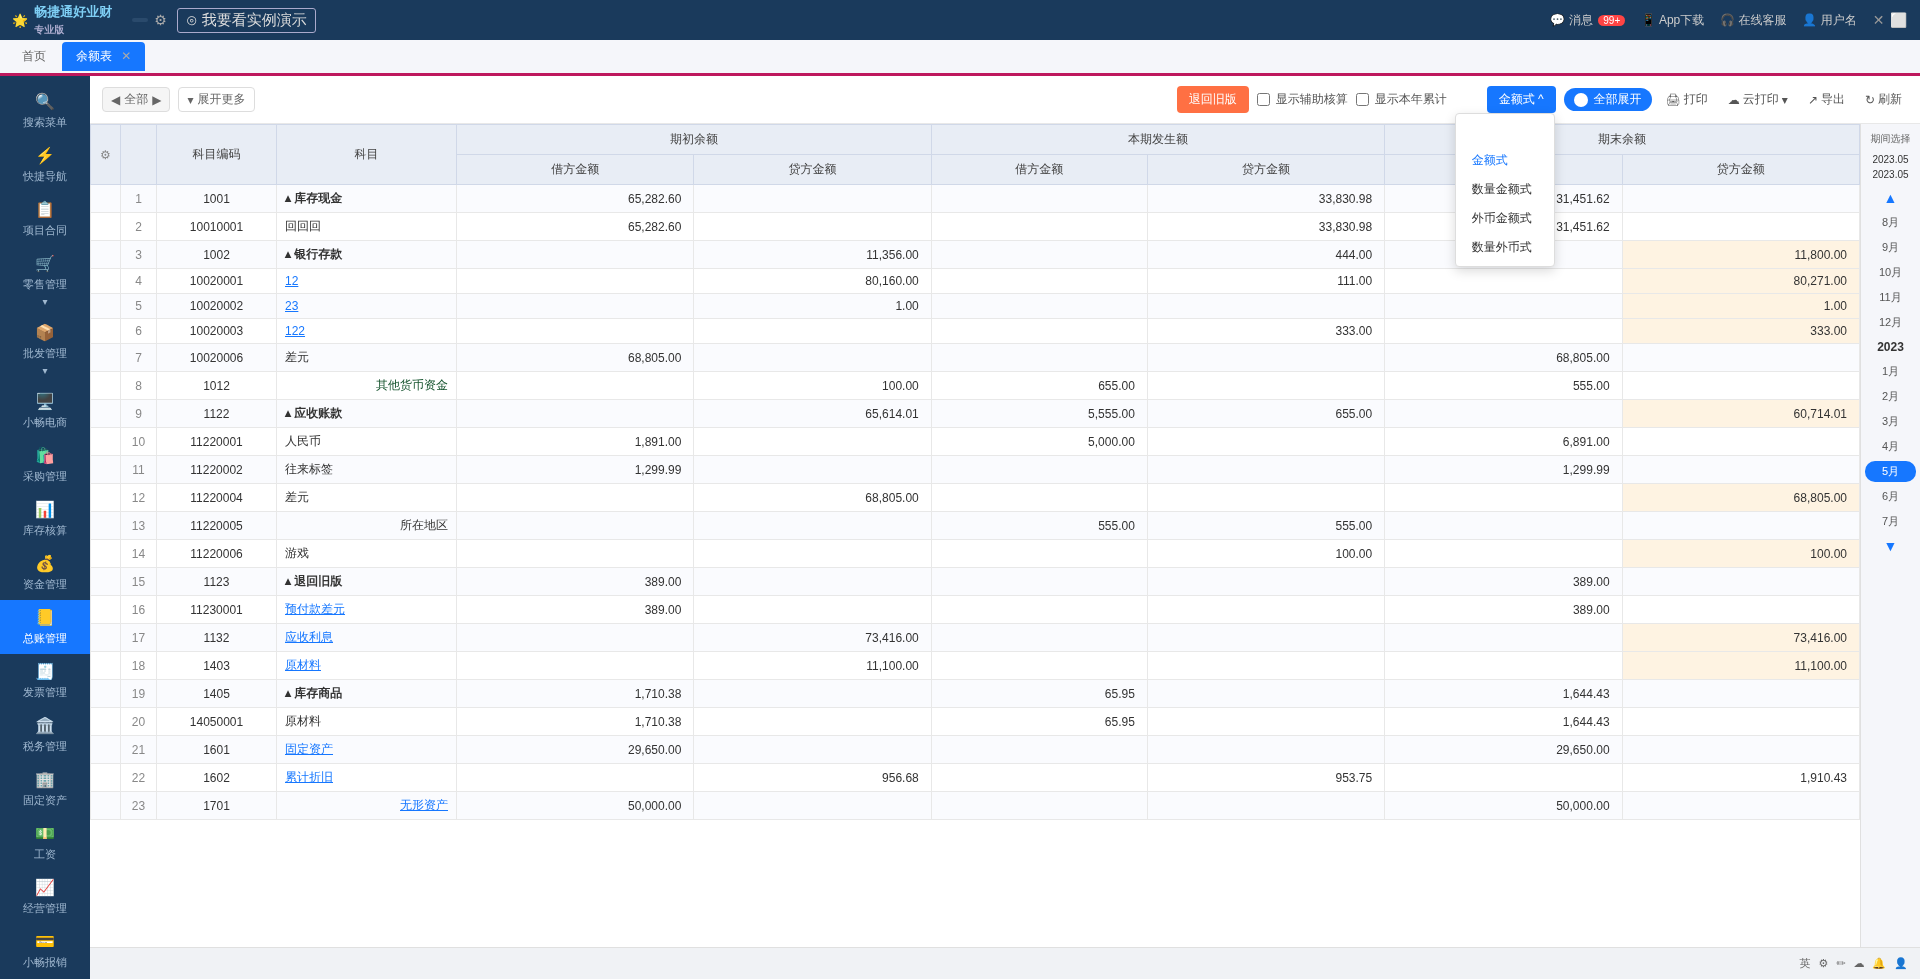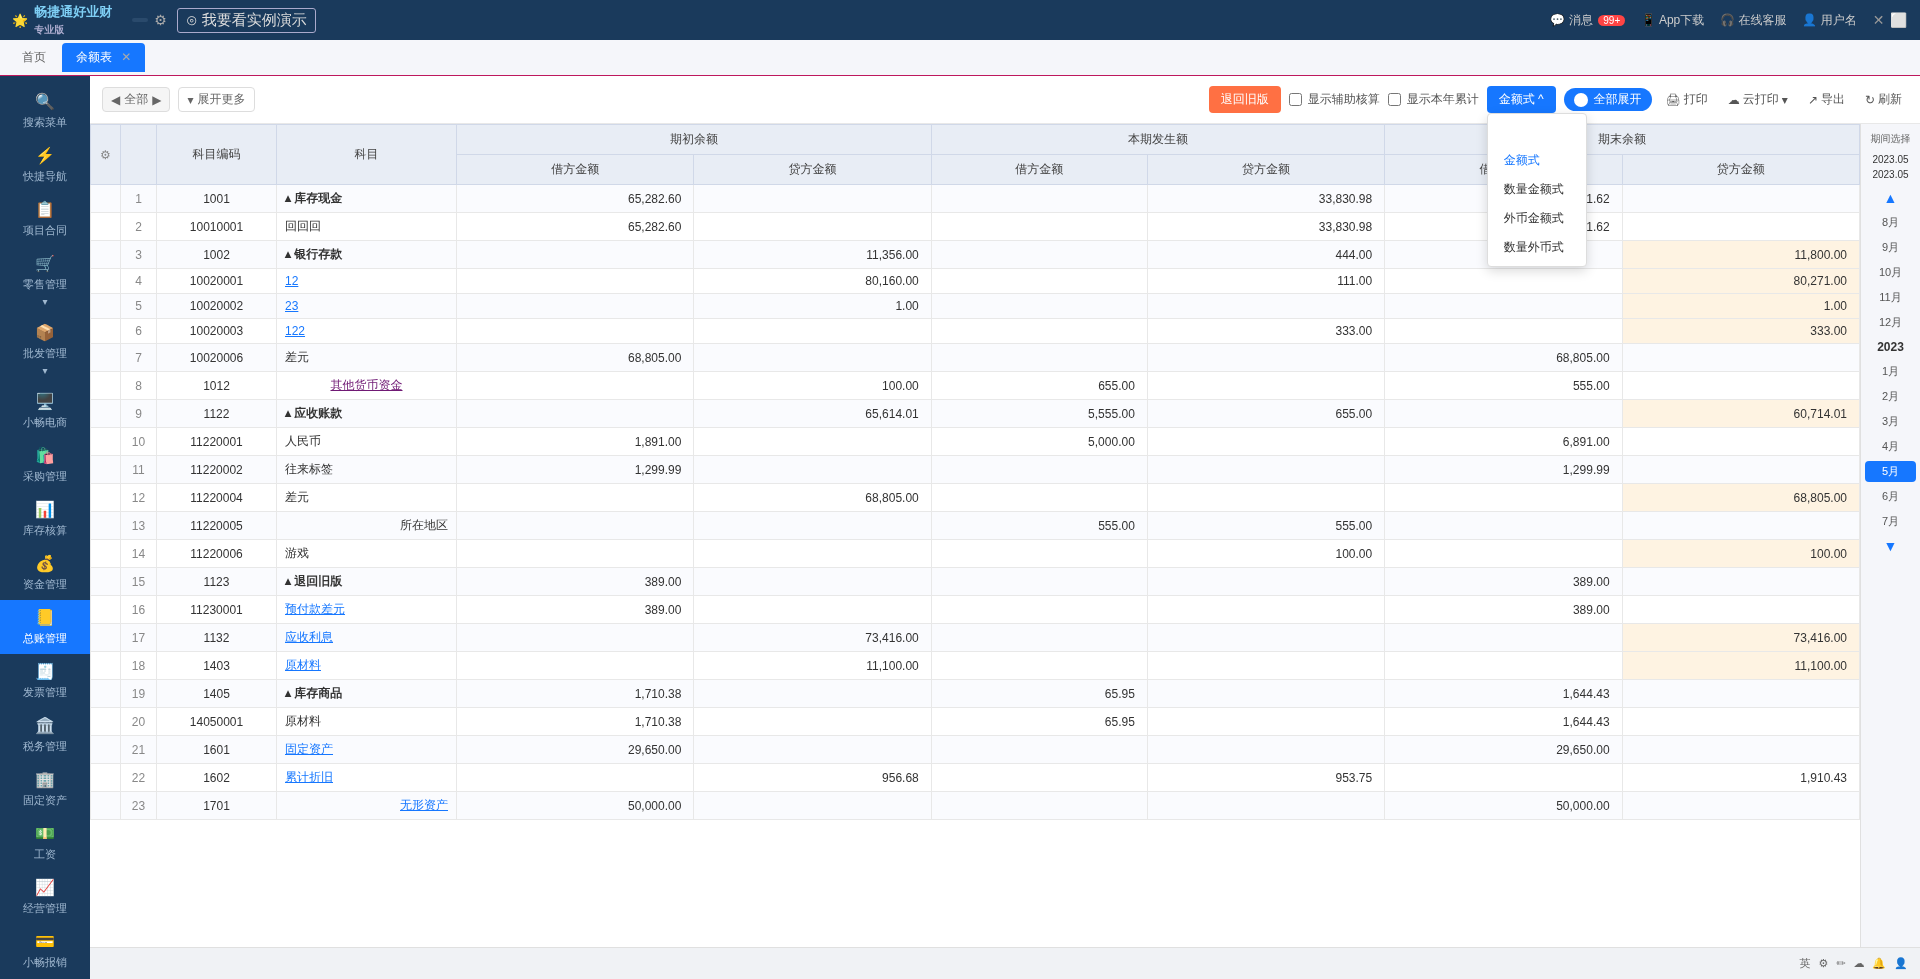--- a/index.html
+++ b/index.html
@@ -19,21 +19,21 @@
     .app-logo { display: flex; align-items: center; gap: 6px; font-size: 13px; font-weight: bold; color: #7ecef4; }
     .app-version { font-size: 10px; color: #aac; margin-top: 2px; }
     .demo-btn { background: none; border: 1px solid #aac; color: #ddd; padding: 2px 8px; border-radius: 3px; cursor: pointer; font-size: 15px; }
     .top-header-right { display: flex; align-items: center; gap: 16px; font-size: 12px; color: #ccc; }
     .badge { background: #ff4444; color: #fff; border-radius: 8px; padding: 0 5px; font-size: 10px; margin-left: 2px; }
 
     
     .tab-bar {
       height: 36px;
       background: #f5f6fa;
-      border-bottom: 1px solid #be185d;
+      border-bottom: 3px solid #be185d;
       display: flex;
       align-items: center;
       padding: 0 8px;
       gap: 2px;
     }
     .tab-item {
       padding: 6px 14px;
       border-radius: 4px 4px 0 0;
       cursor: pointer;
       font-size: 12px;
@@ -108,21 +108,21 @@
       padding: 3px 8px; cursor: pointer; font-size: 12px; color: #666;
       background: #fff;
     }
     .toolbar-right { margin-left: auto; display: flex; align-items: center; gap: 8px; }
     .btn-back { background: #ff7043; color: #fff; border: none; border-radius: 4px; padding: 5px 12px; cursor: pointer; font-size: 12px; }
     .checkbox-group { display: flex; align-items: center; gap: 6px; font-size: 12px; color: #555; }
     .checkbox-group input { cursor: pointer; }
     .btn-mode {
       background: #1677ff; color: #fff; border: none; border-radius: 4px;
       padding: 5px 12px; cursor: pointer; font-size: 12px;
-      display: flex; align-items: center; gap: 4px;
+      display: flex; align-items: center; gap: 4px; margin-left: 32px;
     }
     .toggle-btn {
       display: flex; align-items: center; gap: 6px;
       background: #1677ff; color: #fff; border-radius: 20px;
       padding: 3px 10px; font-size: 12px; cursor: pointer;
     }
     .toggle-circle { width: 14px; height: 14px; background: #fff; border-radius: 50%; display: inline-block; }
     .icon-btn {
       display: flex; align-items: center; gap: 3px;
       color: #555; cursor: pointer; font-size: 12px; padding: 4px 6px;
@@ -205,21 +205,21 @@
     }
     .month-item {
       padding: 3px 6px;
       cursor: pointer;
       color: #555;
       border-radius: 3px;
       font-size: 11px;
       text-align: center;
       width: 100%;
     }
-    .month-item.active { background: #1677ff; color: #fff; border-radius: 4px; }
+    .month-item.active { background: #1677ff; color: #fff; border-radius: 10px; }
     .month-item.year { font-weight: bold; color: #333; font-size: 12px; }
     .nav-arrow { cursor: pointer; color: #1677ff; font-size: 14px; padding: 2px; }
 
     
     .status-bar {
       height: 32px;
       background: #f0f2f5;
       border-top: 1px solid #e0e0e0;
       display: flex;
       align-items: center;
@@ -518,21 +518,21 @@
                 <td class="right"></td>
                 <td class="right"></td>
                 <td class="right"></td>
                 <td class="right">68,805.00</td>
                 <td class="right"></td>
               </tr>
               <tr>
                 <td></td>
                 <td class="row-num">8</td>
                 <td>1012</td>
-                <td style="text-align: center; text-decoration: underline; color: #701a75; cursor: pointer;">其他货币资金</td>
+                <td style="text-align: right; color: #14532d; cursor: pointer;">其他货币资金</td>
                 <td class="right"></td>
                 <td class="right">100.00</td>
                 <td class="right">655.00</td>
                 <td class="right"></td>
                 <td class="right">555.00</td>
                 <td class="right"></td>
               </tr>
               <tr>
                 <td></td>
                 <td class="row-num">9</td>

